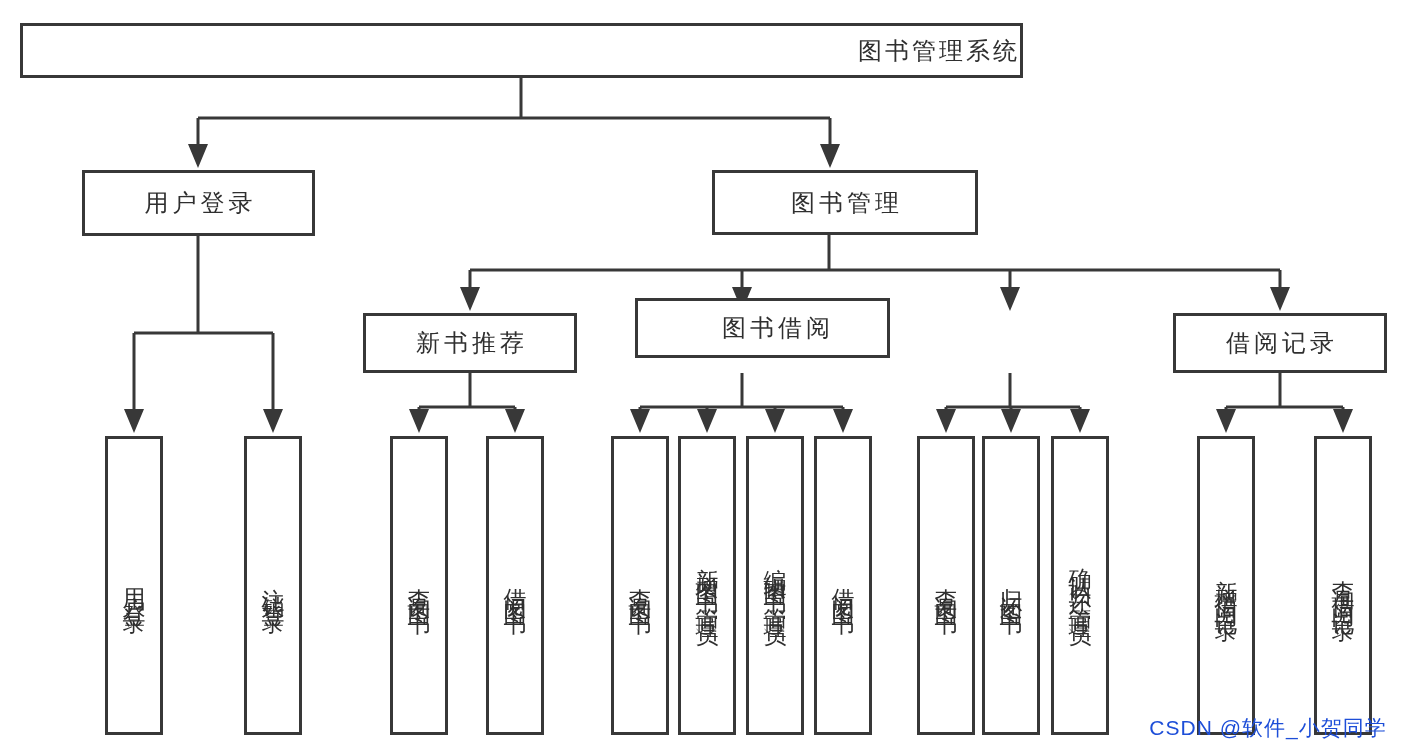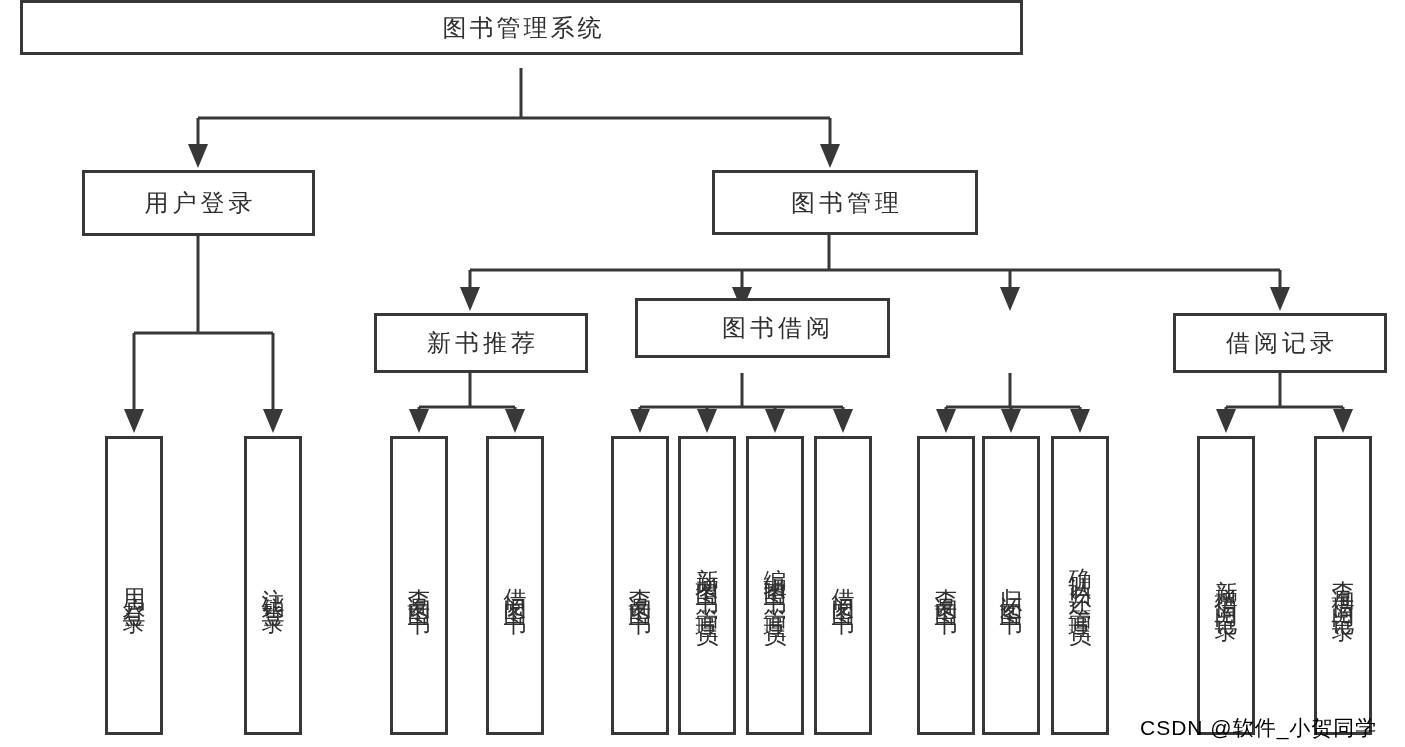--- a/index.html
+++ b/index.html
@@ -14,22 +14,22 @@
     border:3px solid #383838; display:flex; align-items:center; justify-content:center;
     color:#2f2f2f;
   }
   .h .lbl { font-size:24px; letter-spacing:4px; white-space:nowrap; text-indent:4px; }
   .root .lbl { letter-spacing:3px; }
   .leaf .lbl {
     writing-mode:vertical-rl; text-orientation:mixed;
     font-size:23px; letter-spacing:8px; line-height:1;
   }
   .watermark {
-    position:absolute; left:1140px; top:714px; width:256px; text-align:left;
-    font-size:21px; color:#000000; letter-spacing:1px; white-space:nowrap;
+    position:absolute; left:1140px; top:714px; width:256px; text-align:center;
+    font-size:21px; color:#1d4ed8; letter-spacing:1px; white-space:nowrap;
   }
 </style>
 </head>
 <body>
 
 <div class="canvas">
 
   <svg class="wires" viewBox="0 0 1405 747" xmlns="http://www.w3.org/2000/svg">
     <path fill="none" stroke="#383838" stroke-width="3" d="
       M521,68 L521,118 M198,118 L830,118 M198,118 L198,150 M830,118 L830,150
@@ -45,32 +45,32 @@
       M460,287 L480,287 L470,311 Z  M732,287 L752,287 L742,311 Z
       M1000,287 L1020,287 L1010,311 Z  M1270,287 L1290,287 L1280,311 Z
       M409,409 L429,409 L419,433 Z  M505,409 L525,409 L515,433 Z
       M630,409 L650,409 L640,433 Z  M697,409 L717,409 L707,433 Z
       M765,409 L785,409 L775,433 Z  M833,409 L853,409 L843,433 Z
       M936,409 L956,409 L946,433 Z  M1001,409 L1021,409 L1011,433 Z
       M1070,409 L1090,409 L1080,433 Z
       M1216,409 L1236,409 L1226,433 Z  M1333,409 L1353,409 L1343,433 Z"></path>
   </svg>
 
-  <div class="node h root" style="left:20px; top:0; width:1003px; height:55px;">
+  <div class="node h root" style="left:20px; top:23px; width:1003px; height:55px;justify-content:flex-end;">
     <span class="lbl">图书管理系统</span>
   </div>
 
   <div class="node h" style="left:82px; top:170px; width:233px; height:66px;">
     <span class="lbl">用户登录</span>
   </div>
   <div class="node h" style="left:712px; top:170px; width:266px; height:65px;">
     <span class="lbl">图书管理</span>
   </div>
 
-  <div class="node h" style="left:374px; top:313px; width:214px; height:60px;">
+  <div class="node h" style="left:363px; top:313px; width:214px; height:60px;">
     <span class="lbl">新书推荐</span>
   </div>
   <div class="node h" style="left:635px; top:298px; width:255px; height:60px;padding-left:27px;">
     <span class="lbl">图书借阅</span>
   </div>
   <div class="node h" style="left:1173px; top:313px; width:214px; height:60px;">
     <span class="lbl">借阅记录</span>
   </div>
 
   <div class="node leaf" style="left:105px; top:436px; width:58px; height:299px;">

